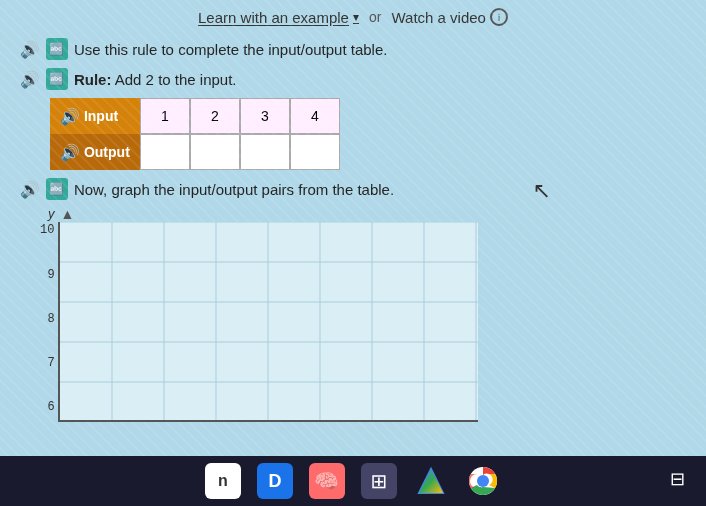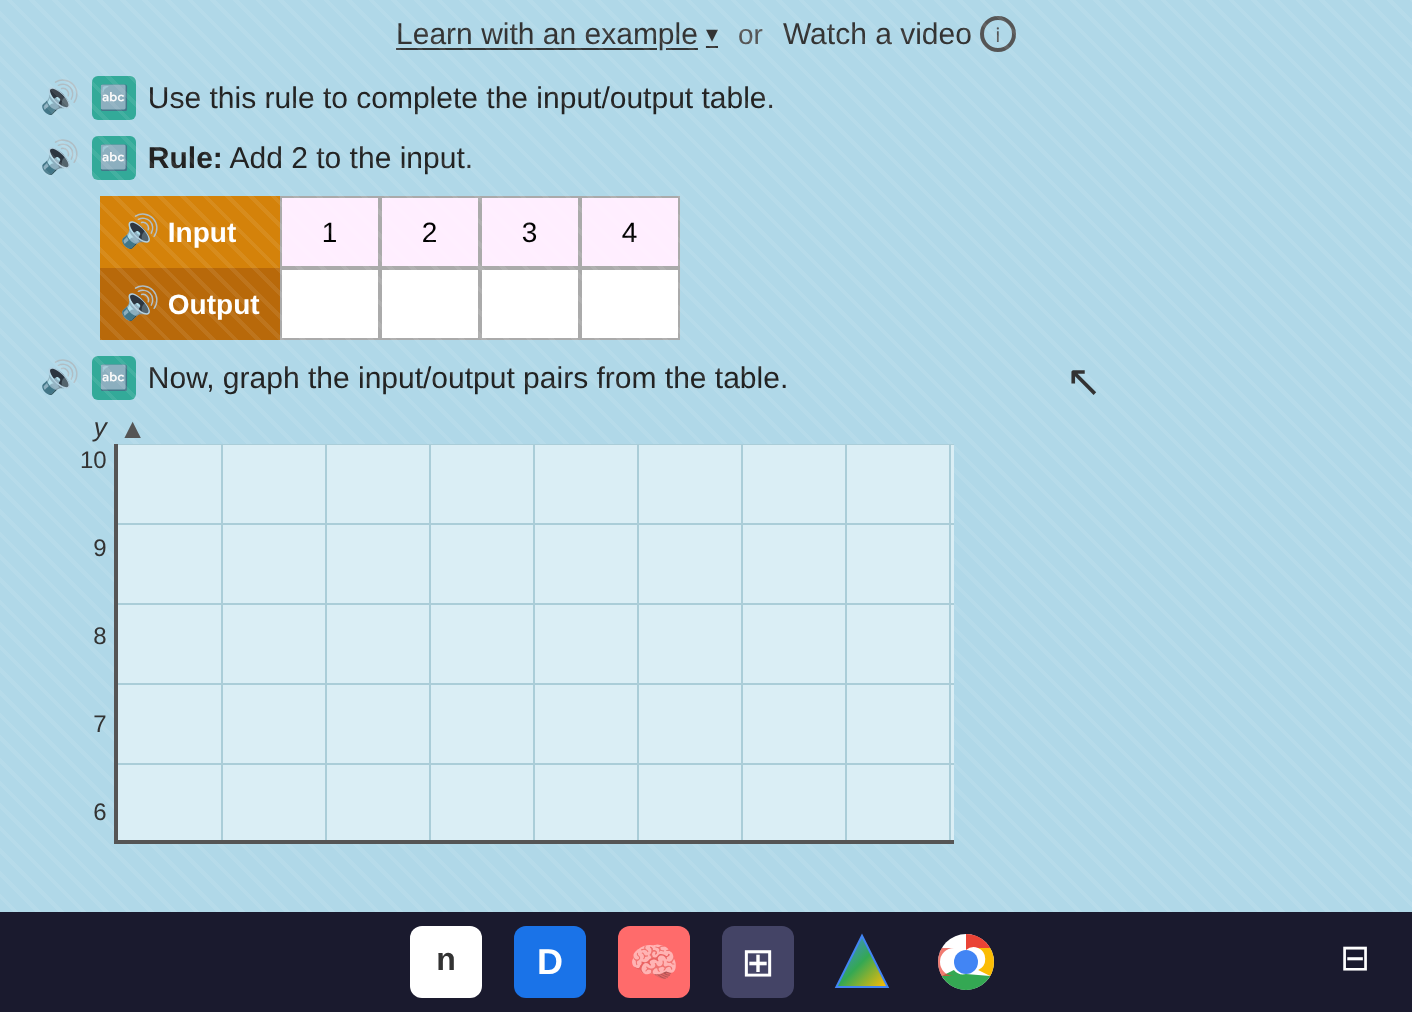--- a/index.html
+++ b/index.html
@@ -326,21 +326,21 @@
     <span class="vol-icon"></span>
     <span class="acc-icon acc-green">🔤</span>
     <span class="instruction-text">Now, graph the input/output pairs from the table.</span>
   </div>
 
   <div class="graph-area">
 
     <div style="display:flex; flex-direction:column; align-items:flex-end; margin-right:4px; position:relative; top:0;">
       <div style="font-size:13px; color:#333; margin-bottom:2px; font-style:italic;">y</div>
       <div style="display:flex; flex-direction:column; justify-content:space-between; height:190px;">
-        <div style="font-size:12px; color:#333; text-align:right;">10</div>
+        <div style="font-size:12px; color:#333; text-align:right;font-family:Liberation Mono, monospace;">10</div>
         <div style="font-size:12px; color:#333; text-align:right;">9</div>
         <div style="font-size:12px; color:#333; text-align:right;">8</div>
         <div style="font-size:12px; color:#333; text-align:right;">7</div>
         <div style="font-size:12px; color:#333; text-align:right;">6</div>
       </div>
     </div>
 
     <div style="position:relative;">
 
       <div style="font-size:14px; color:#555; text-align:left; margin-left:2px; margin-bottom:0;">▲</div>

